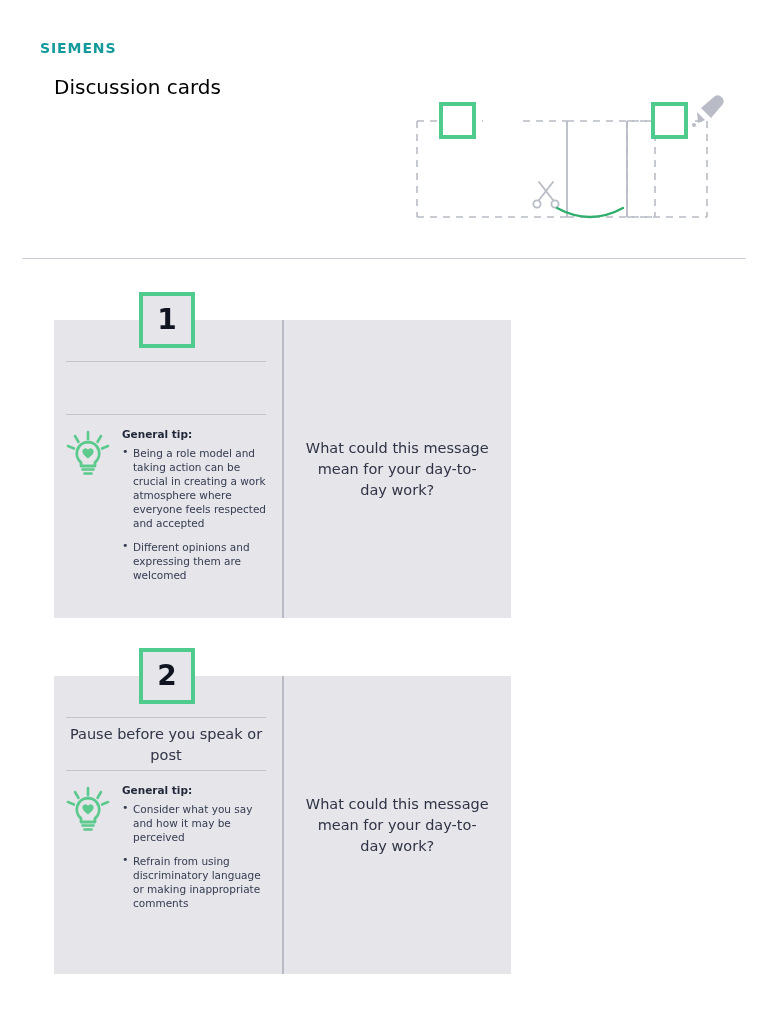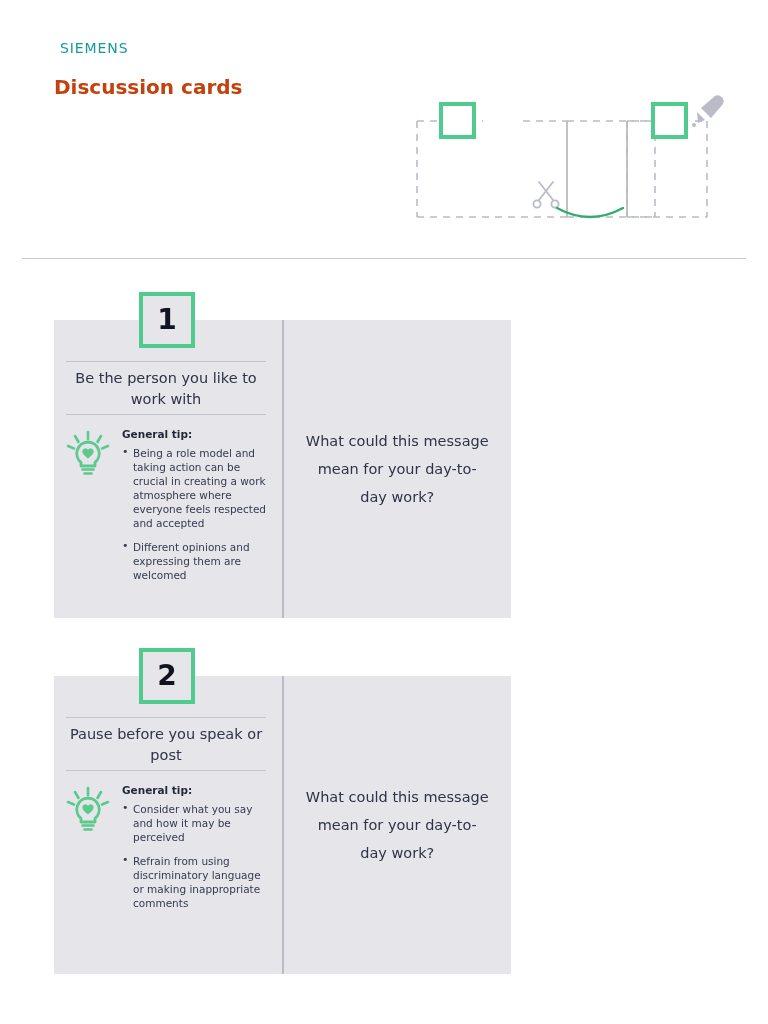--- a/index.html
+++ b/index.html
@@ -8,30 +8,30 @@
     height: 1024px;
     background: #ffffff;
     font-family: "DejaVu Sans", "Liberation Sans", sans-serif;
     color: #2d3748;
     overflow: hidden;
   }
   .page { position: relative; width: 768px; height: 1024px; background:#fff; }
 
   
   .brand {
-    position: absolute; left: 60px; top: 40px;
+    position: absolute; left: 40px; top: 40px;
     font-family: "DejaVu Sans", "Liberation Sans", sans-serif;
-    font-weight: 400; font-size: 14px; letter-spacing: 0.9px;
+    font-weight: 700; font-size: 14px; letter-spacing: 0.9px;
     color: #149a9a;
   }
   .header-title {
     position: absolute; left: 54px; top: 74px; width: 360px;
     font-size: 20px; line-height: 26px; color: #36405a; font-weight: 400;
   }
-  .header-title .strong { font-weight: 700; color: #c2410c; }
+  .header-title .strong { font-weight: 400; color: #000000; }
 
   .intro {
     position: absolute; left: 54px; top: 166px; width: 340px;
     font-size: 10.5px; line-height: 15px; color: #3f4a63;
   }
 
   .head-illu { position: absolute; left: 405px; top: 90px; width: 320px; height: 145px; }
 
   .hdr-rule {
     position: absolute; left: 22px; top: 258px; width: 724px; height: 1px;
@@ -86,21 +86,21 @@
     position: relative; padding-left: 11px; margin-bottom: 10px;
     font-size: 10.5px; line-height: 14px; color: #333b50;
   }
   .tip-list li:last-child { margin-bottom: 0; }
   .tip-list li::before {
     content: "\2022"; position: absolute; left: 0; top: -1px;
     font-size: 11px; color: #333b50;
   }
 
   .question {
-    text-align: center; font-size: 14.5px; line-height: 28px; color: #2e3345;
+    text-align: center; font-size: 14.5px; line-height: 21px; color: #2e3345;
   }
 </style>
 </head>
 <body>
 
 <div class="page">
 
   <div class="brand">SIEMENS</div>
 
   <div class="header-title">
@@ -156,21 +156,20 @@
     </svg>
   </div>
 
   <div class="hdr-rule"></div>
 
   <div class="card card-1">
     <div class="card-inner">
       <div class="card-left">
         <div class="badge">1</div>
         <div class="ttl-rule top"></div>
-        <div class="card-title">Be the person you like to work with</div>
         <div class="ttl-rule bot"></div>
 
         <div class="tip-block">
           <div class="bulb-icon">
             <svg width="44" height="46" viewBox="0 0 44 46" xmlns="http://www.w3.org/2000/svg">
               <g stroke="#5cc98d" stroke-width="2.6" stroke-linecap="round" fill="none">
                 <line x1="22" y1="2" x2="22" y2="9"></line>
                 <line x1="9" y1="6" x2="12.5" y2="12"></line>
                 <line x1="35" y1="6" x2="31.5" y2="12"></line>
                 <line x1="2" y1="16" x2="8" y2="18.5"></line>

